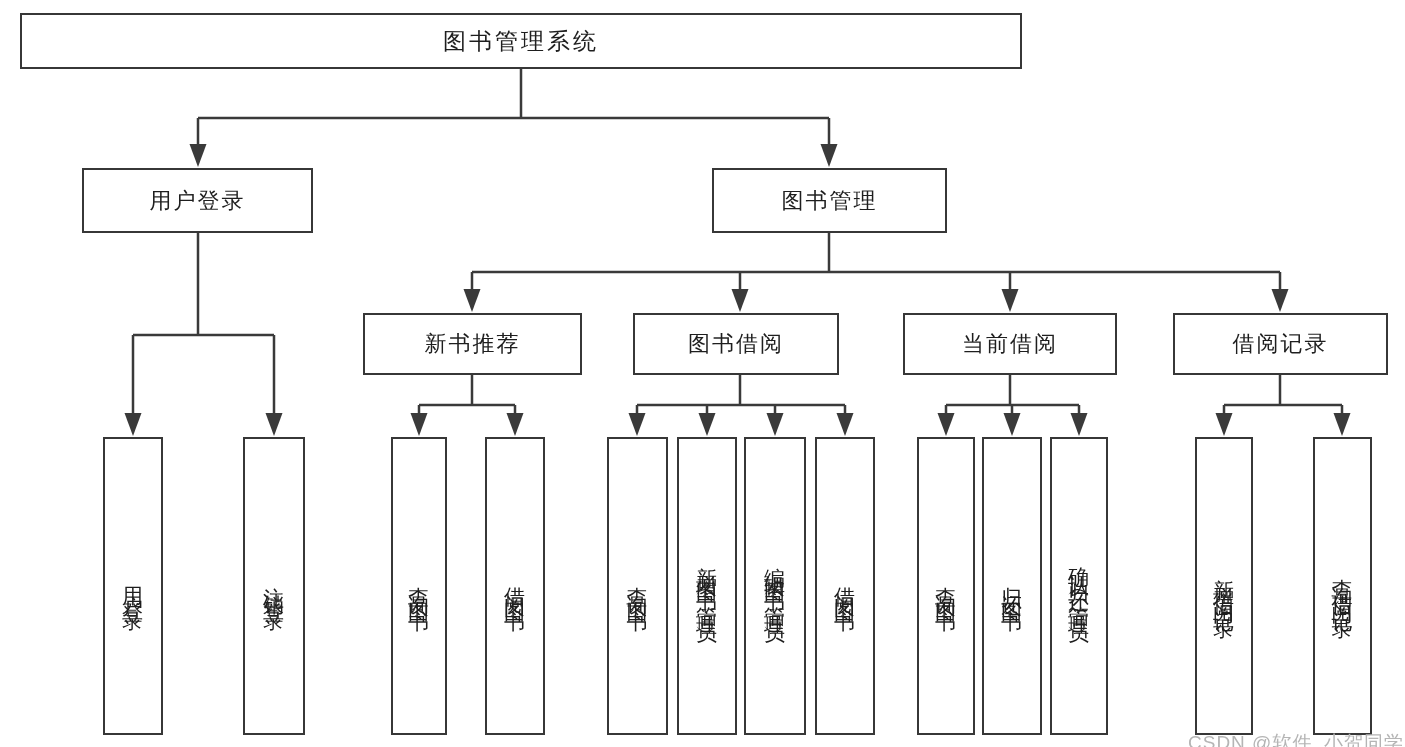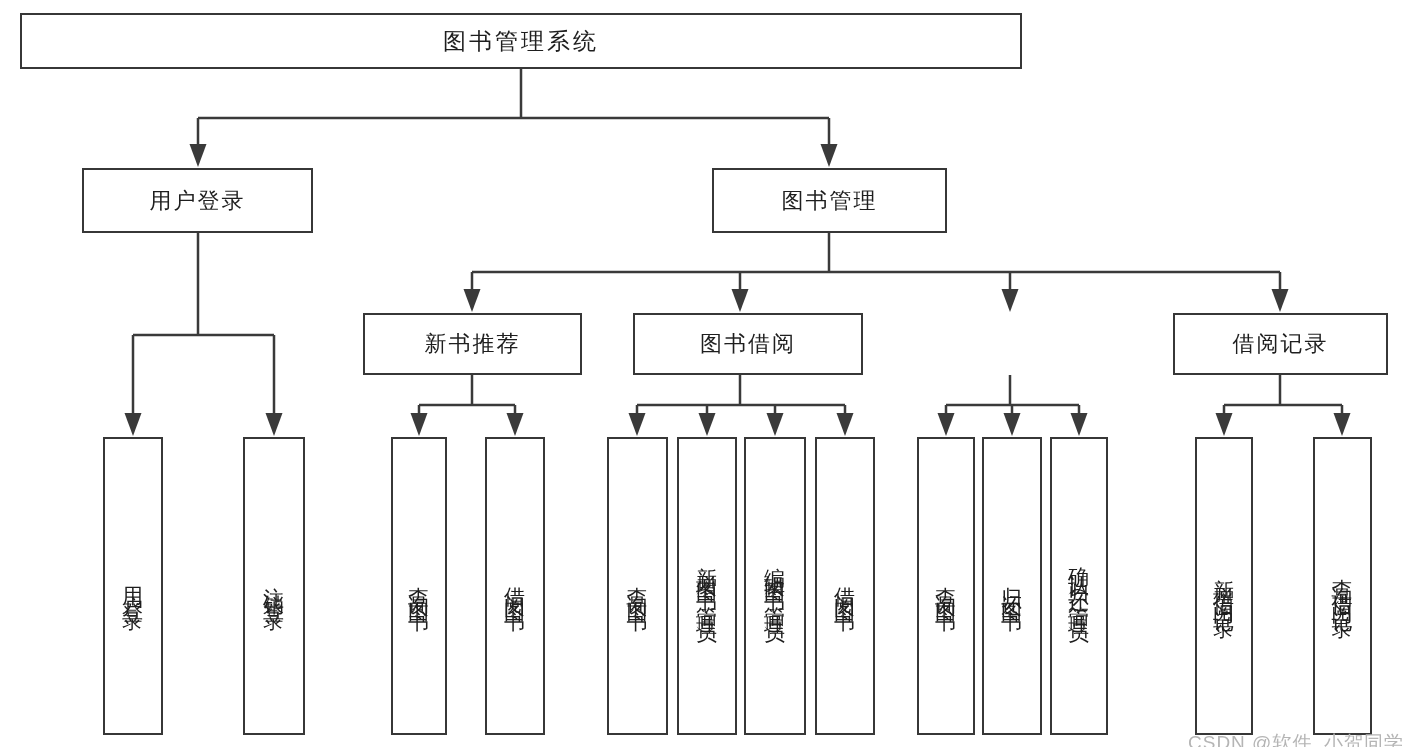--- a/index.html
+++ b/index.html
@@ -103,21 +103,22 @@
       <polygon points="1333.5,413 1350.5,413 1342,436" fill="currentColor" stroke="none"></polygon>
     </g>
   </svg>
 
   <div class="box root" style="left:20px;top:13px;width:1002px;height:56px">图书管理系统</div>
 
   <div class="box" style="left:82px;top:168px;width:231px;height:65px">用户登录</div>
   <div class="box" style="left:363px;top:313px;width:219px;height:62px">新书推荐</div>
 
   <div class="box" style="left:712px;top:168px;width:235px;height:65px">图书管理</div>
-  <div class="box" style="left:633px;top:313px;width:230px;height:62px">图书借阅</div>
+  <div class="box" style="left:633px;top:313px;width:206px;height:62px">图书借阅</div>
+  <div class="box" style="left:903px;top:313px;width:214px;height:62px">当前借阅</div>
   <div class="box" style="left:1173px;top:313px;width:215px;height:62px">借阅记录</div>
 
   <div class="box v" style="left:103px;top:437px;width:60px;height:298px">用户登录</div>
   <div class="box v" style="left:243px;top:437px;width:62px;height:298px">注销登录</div>
 
   <div class="box v" style="left:391px;top:437px;width:56px;height:298px">查询图书</div>
   <div class="box v" style="left:485px;top:437px;width:60px;height:298px">借阅图书</div>
 
   <div class="box v" style="left:607px;top:437px;width:61px;height:298px">查询图书</div>
   <div class="box v" style="left:677px;top:437px;width:60px;height:298px">新增图书（管理员）</div>

